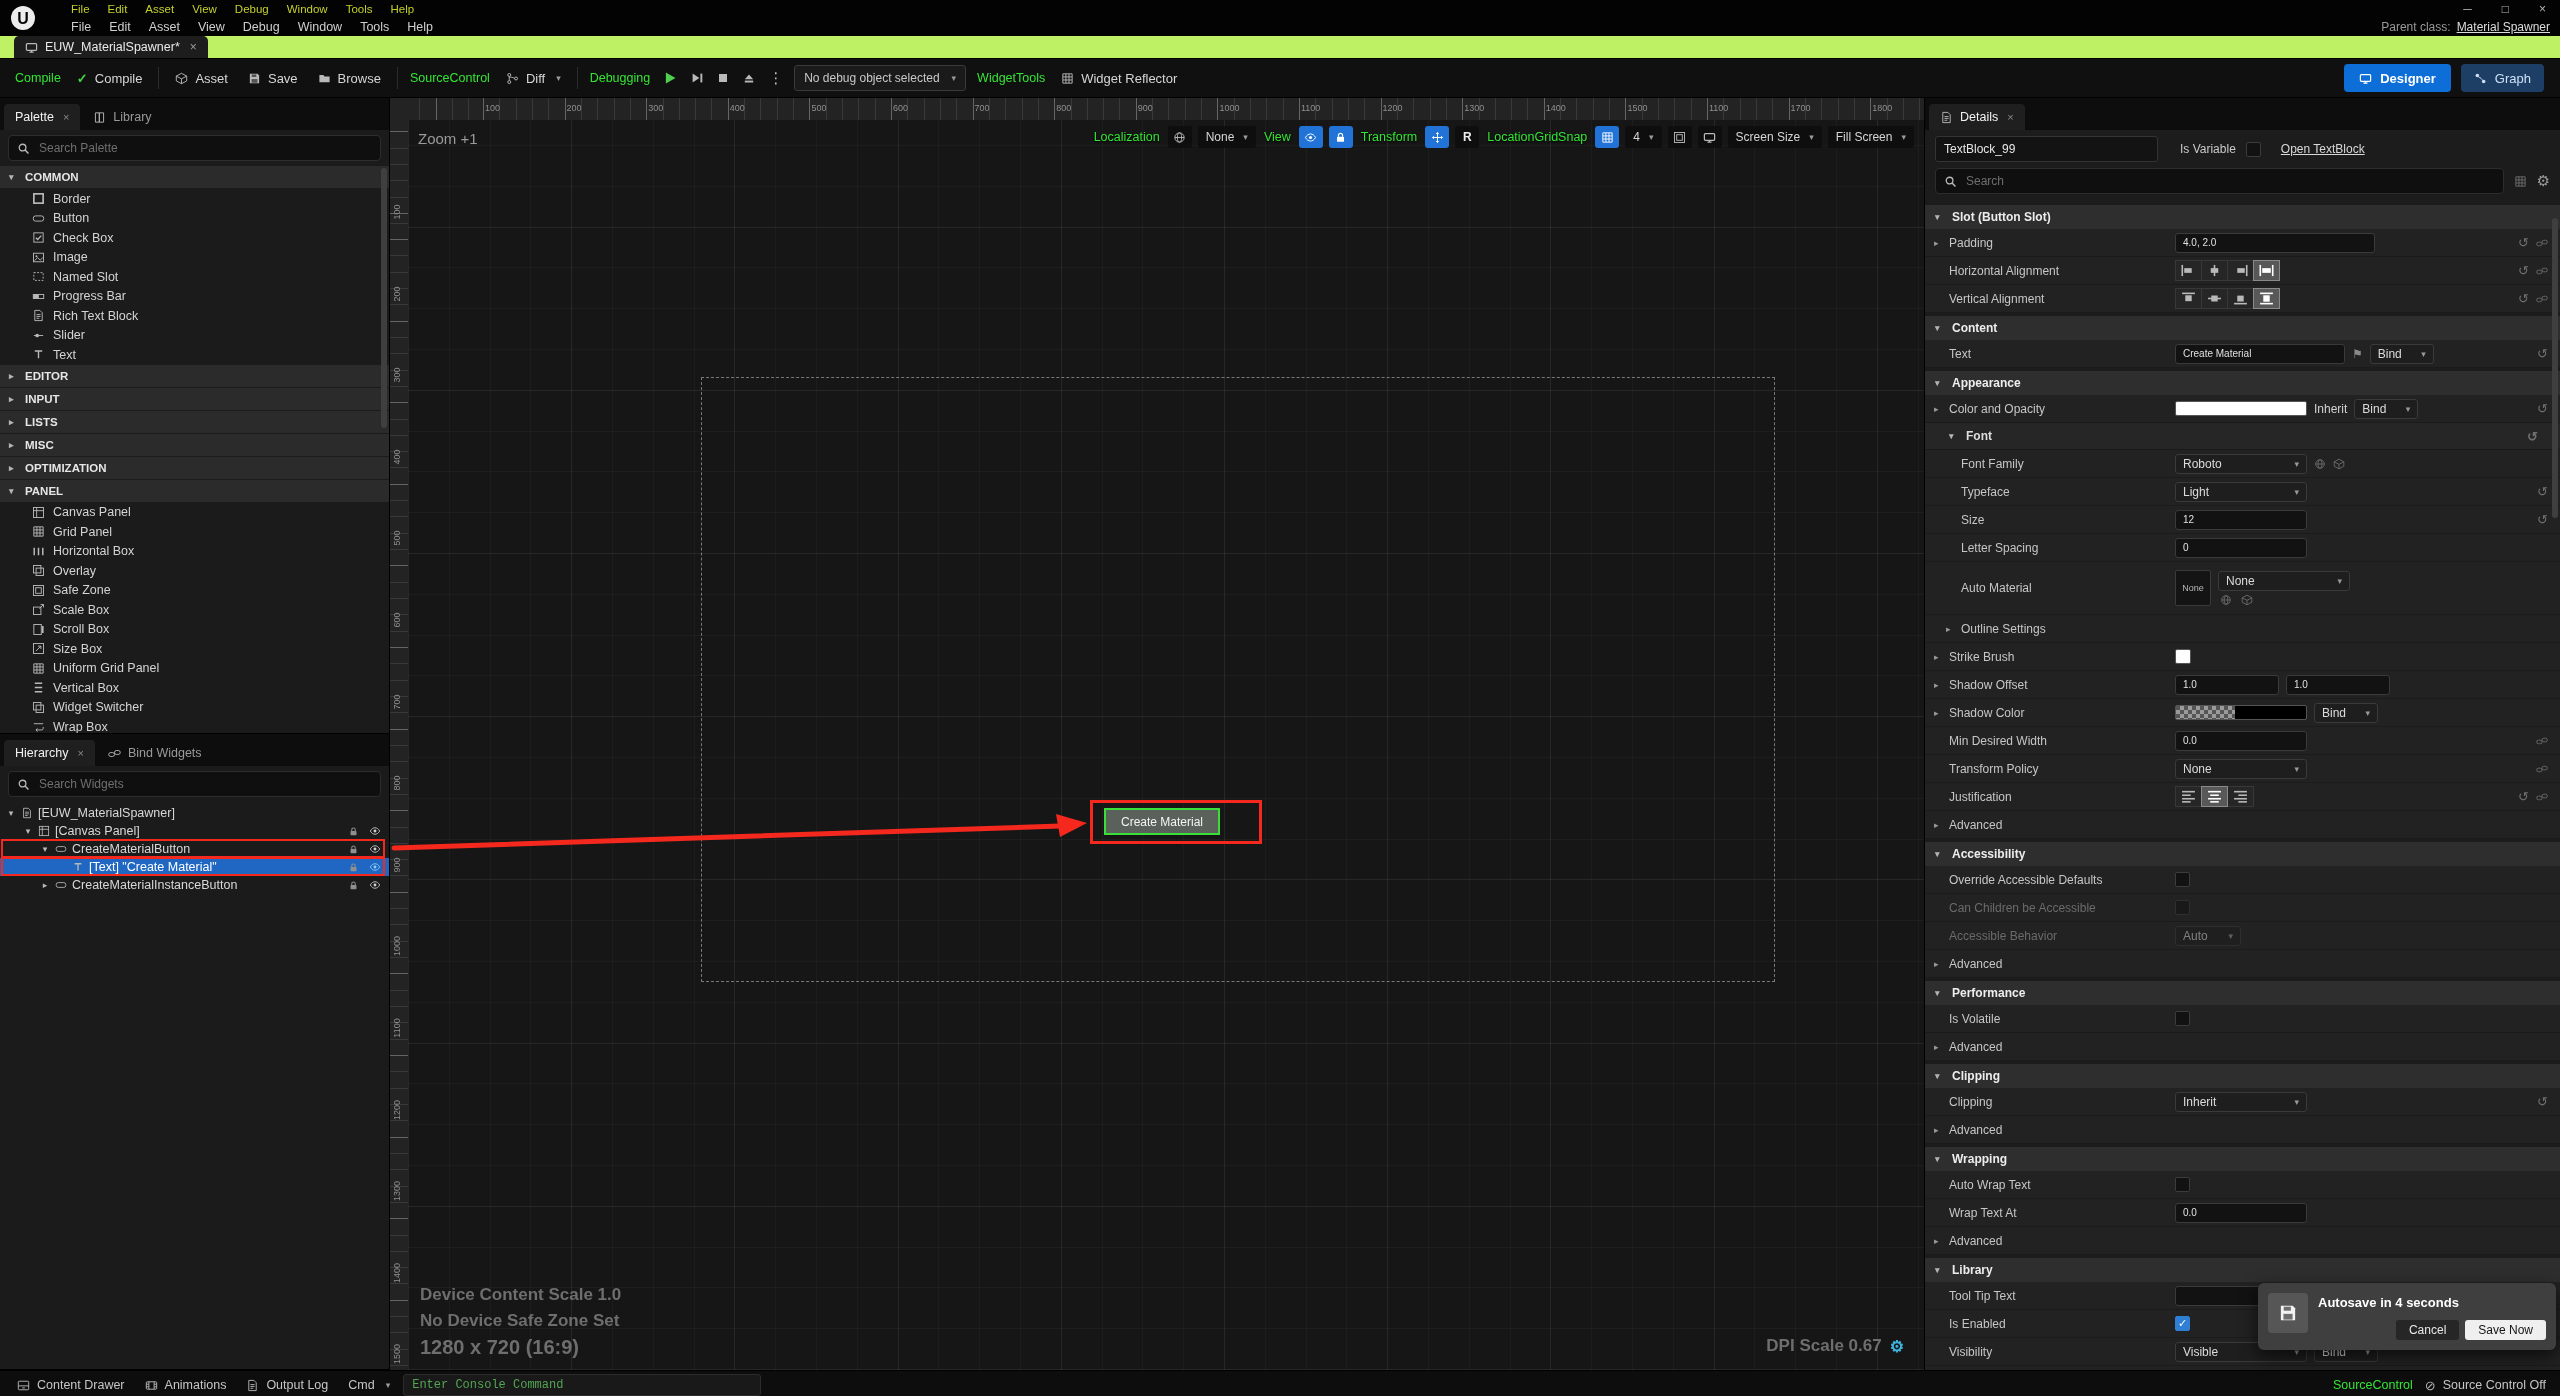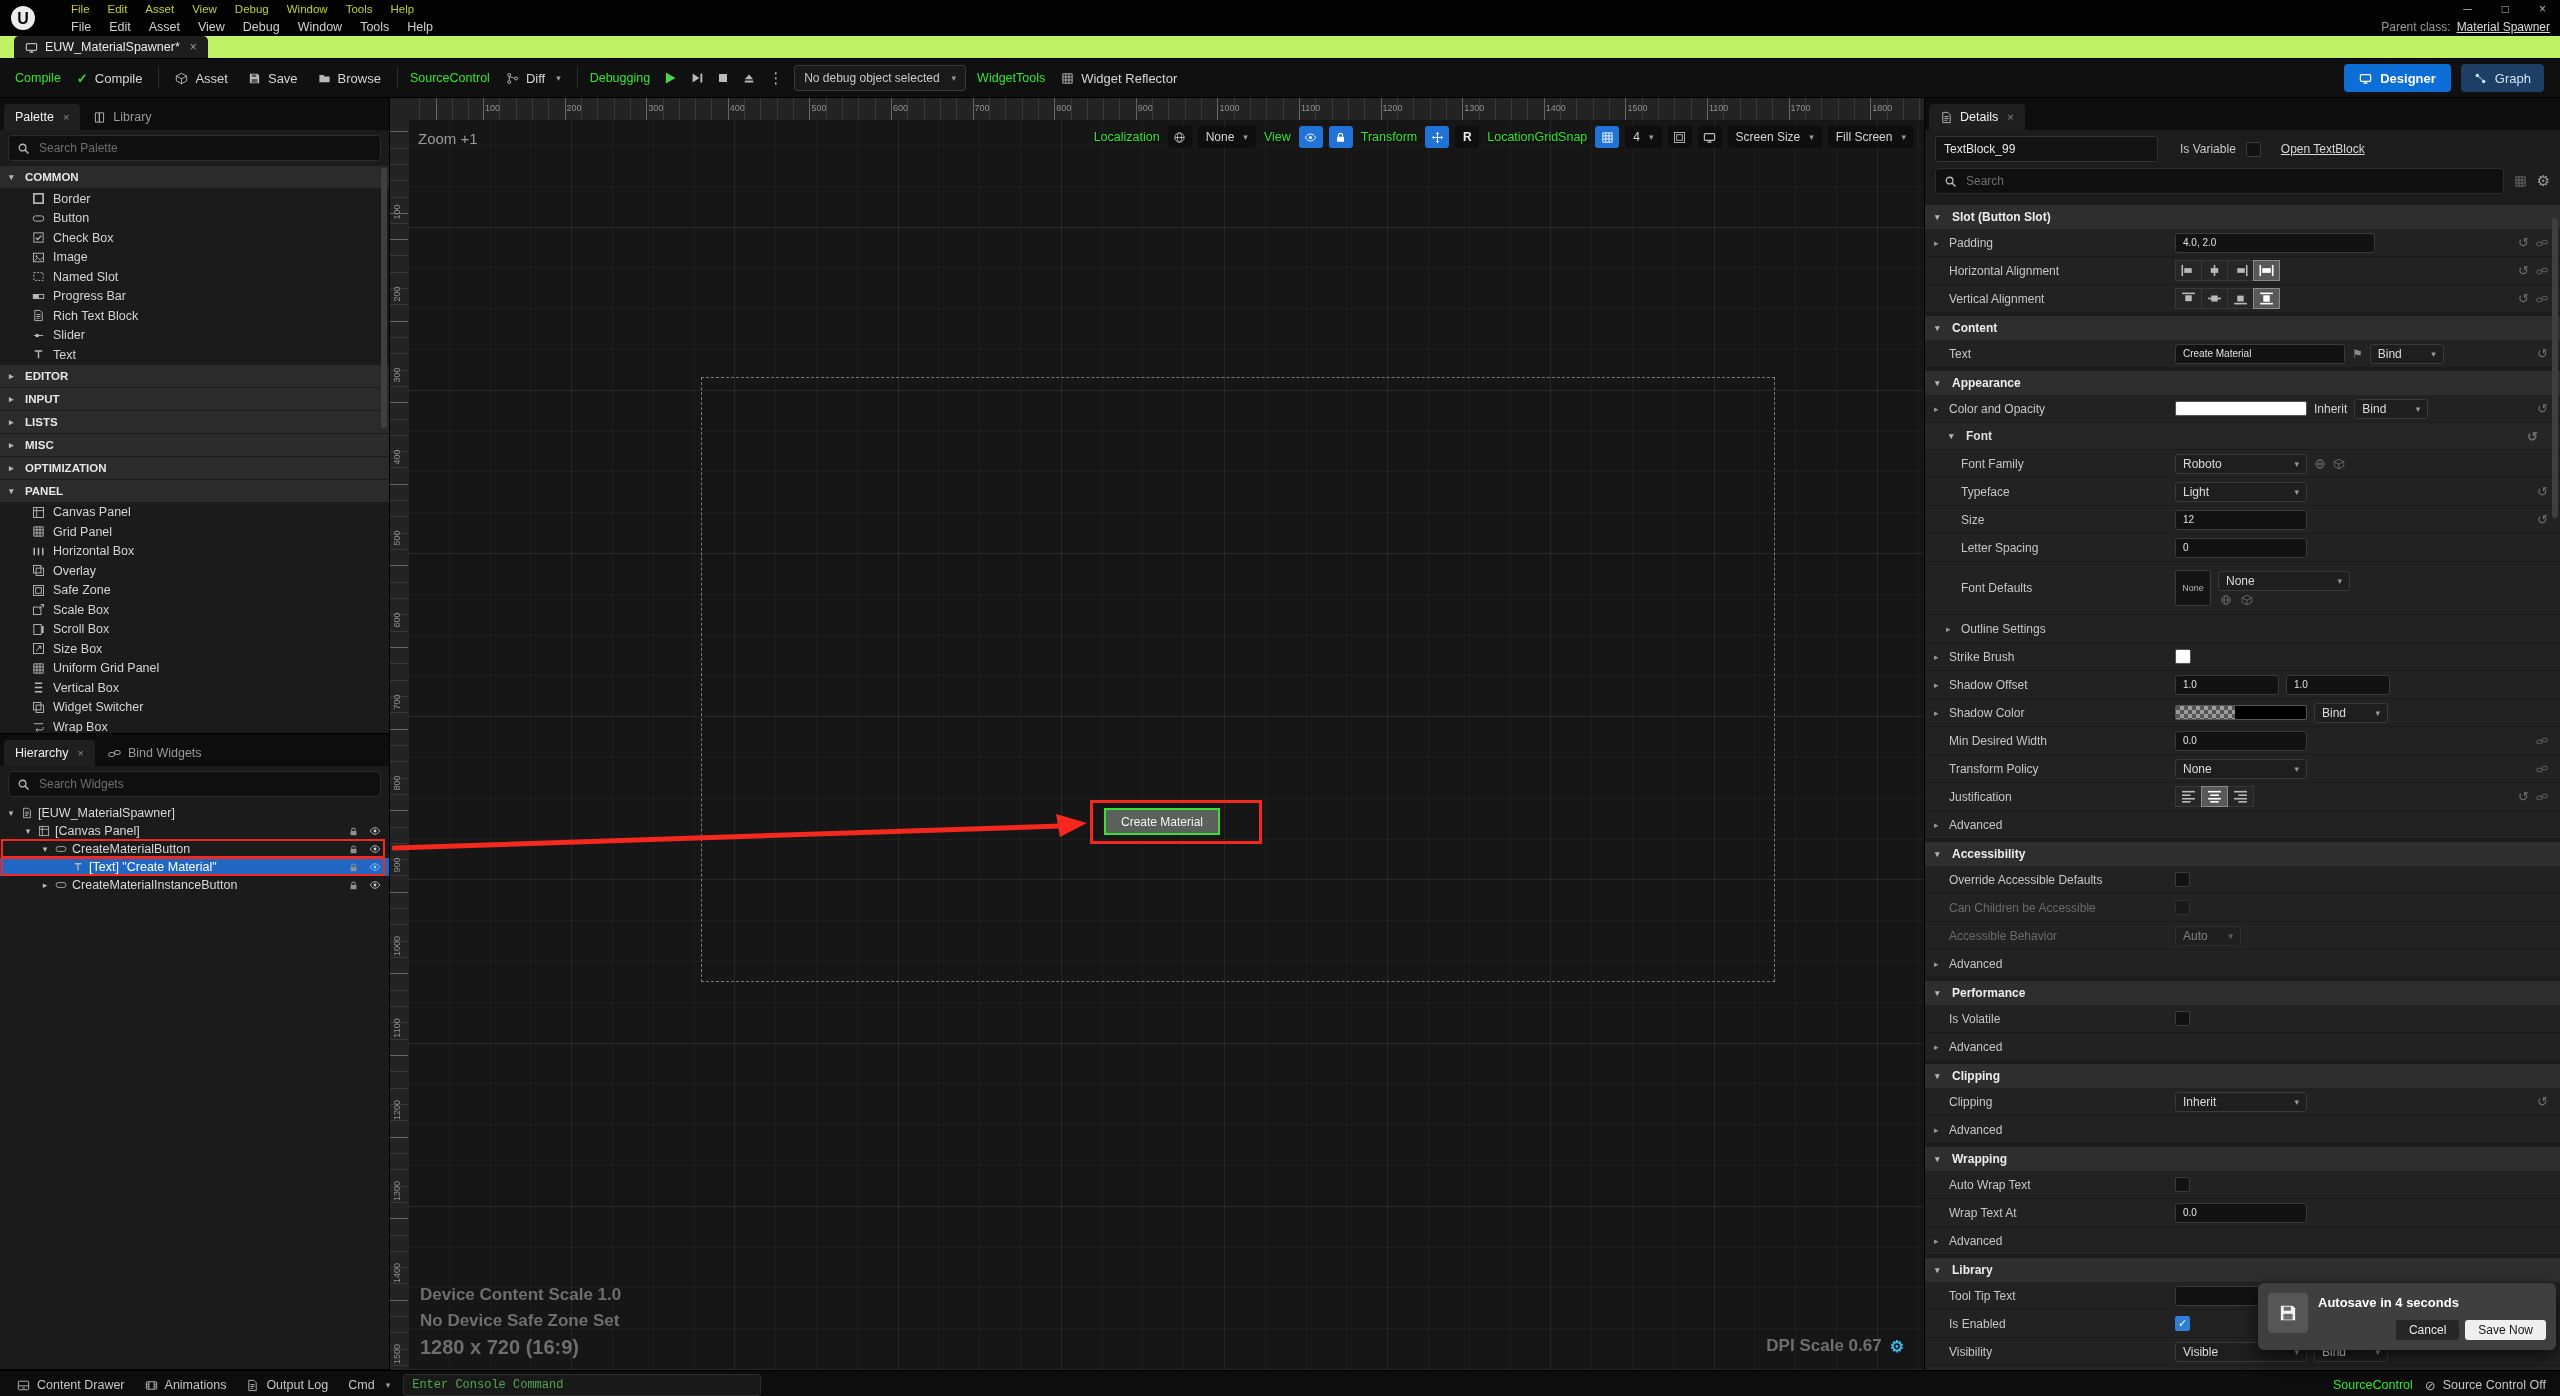--- a/index.html
+++ b/index.html
@@ -135,21 +135,21 @@
   .drow.dim .dlabel span{color:#6b6b6b;}
   .drow.dim .dctrl{opacity:.5;}
   .dlabel{width:250px;flex:none;display:flex;align-items:center;gap:6px;font-size:12px;color:#c6c6c6;box-sizing:border-box;}
   .dlabel .caret{font-size:9px;color:#9a9a9a;width:9px;margin-left:-15px;}
   .dctrl{flex:1;display:flex;align-items:center;gap:7px;}
   .dicons{width:48px;flex:none;display:flex;gap:7px;justify-content:flex-end;padding-right:12px;box-sizing:border-box;}
   .fld{height:20px;background:#121212;border:1px solid #3a3a3a;border-radius:3px;display:flex;align-items:center;
        padding:0 7px;font-size:10px;color:#e0e0e0;box-sizing:border-box;}
   .dd{height:20px;background:#1e1e1e;border:1px solid #3a3a3a;border-radius:3px;display:flex;align-items:center;
       justify-content:space-between;padding:0 7px;font-size:12px;color:#dcdcdc;box-sizing:border-box;}
-  .dd.bindchip{width:74px;}
+  .dd.bindchip{width:64px;}
   .cb{width:15px;height:15px;background:#121212;border:1px solid #3c3c3c;border-radius:2px;display:inline-flex;
       align-items:center;justify-content:center;font-size:11px;color:#fff;box-sizing:border-box;}
   .cb.checked{background:#2f7fd4;border-color:#2f7fd4;}
   .swatch{display:inline-block;height:15px;border:1px solid #555;border-radius:2px;box-sizing:border-box;}
   .checker{position:relative;
      background-image:linear-gradient(45deg,#9a9a9a 25%,transparent 25%,transparent 75%,#9a9a9a 75%),
                       linear-gradient(45deg,#9a9a9a 25%,transparent 25%,transparent 75%,#9a9a9a 75%);
      background-size:8px 8px;background-position:0 0,4px 4px;background-color:#555;overflow:hidden;}
   .checker::after{content:"";position:absolute;right:0;top:0;bottom:0;width:55%;background:#000;}
   .inh{font-size:12px;color:#d2d2d2;}
@@ -1128,21 +1128,21 @@
             <div class="dlabel" style="padding-left:36px">
               <span>Letter Spacing</span>
             </div>
             <div class="dctrl">
               <span class="fld" style="width:132px">0</span>
             </div>
             <div class="dicons"></div>
           </div>
           <div class="drow tall">
             <div class="dlabel" style="padding-left:36px">
-              <span>Font Defaults</span>
+              <span>Auto Material</span>
             </div>
             <div class="dctrl">
               <span class="fmthumb">None</span>
               <span class="fmcol">
                 <span class="dd" style="width:132px">
                   <span>None</span>
                   <span class="cv">▾</span>
                 </span>
                 <span class="fmicons">
                   <span class="mic">

